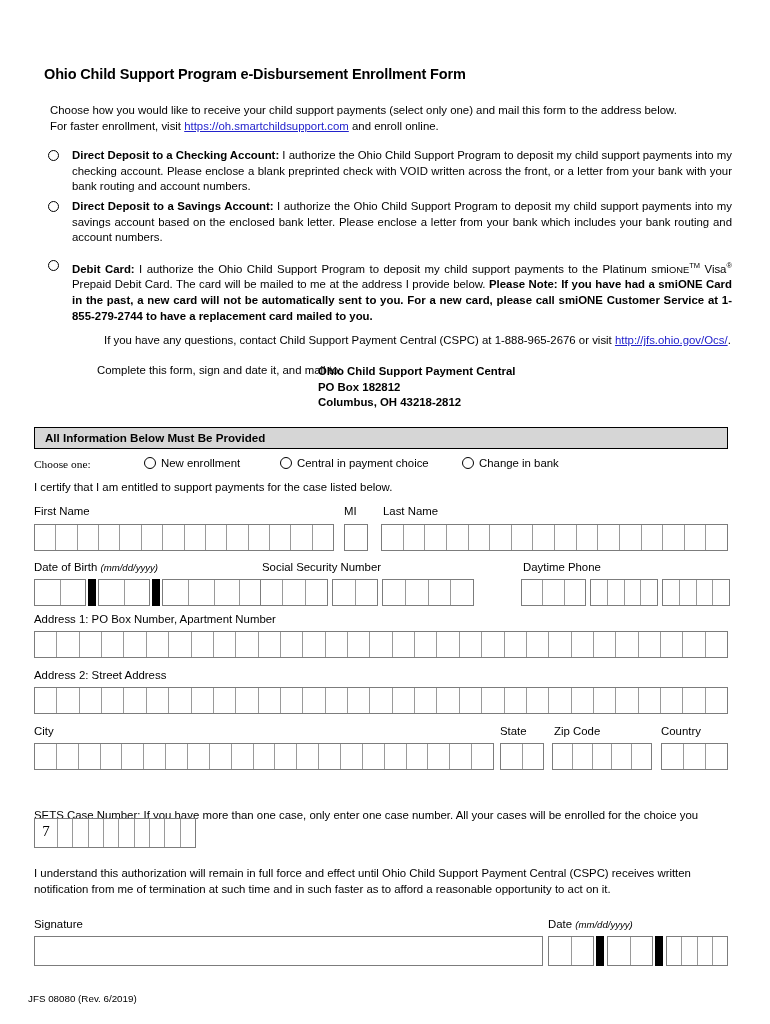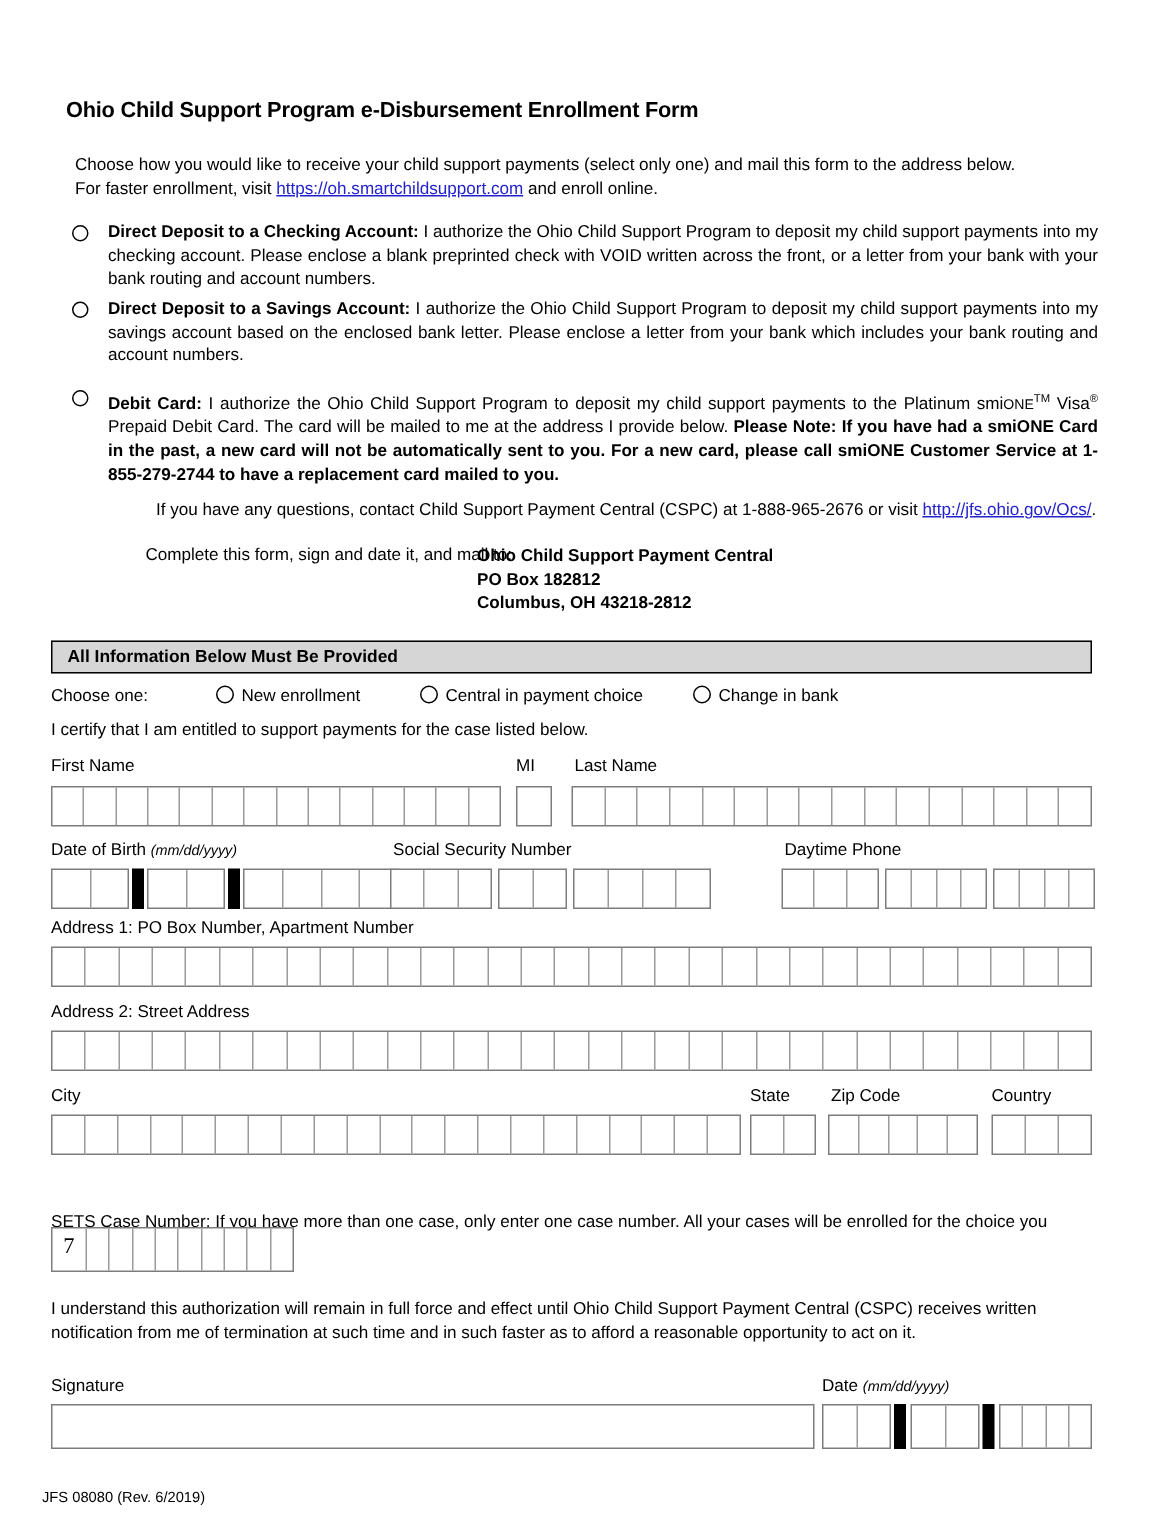--- a/index.html
+++ b/index.html
@@ -110,21 +110,21 @@
   }
 
   
   .choose-row {
     position: absolute;
     left: 34px; top: 456px;
     width: 700px; height: 20px;
     font-size: 11.4px;
   }
   .choose-row .c-label {
-    position: absolute; left: 0; top: 2px;
+    position: absolute; left: 0; top: 2px; font-family: Liberation Serif, serif;
   }
   .choose-opt {
     position: absolute;
     top: 1px;
     white-space: nowrap;
   }
   .choose-opt .radio2 {
     display: inline-block;
     width: 12px; height: 12px;
     border: 1.2px solid #000;

